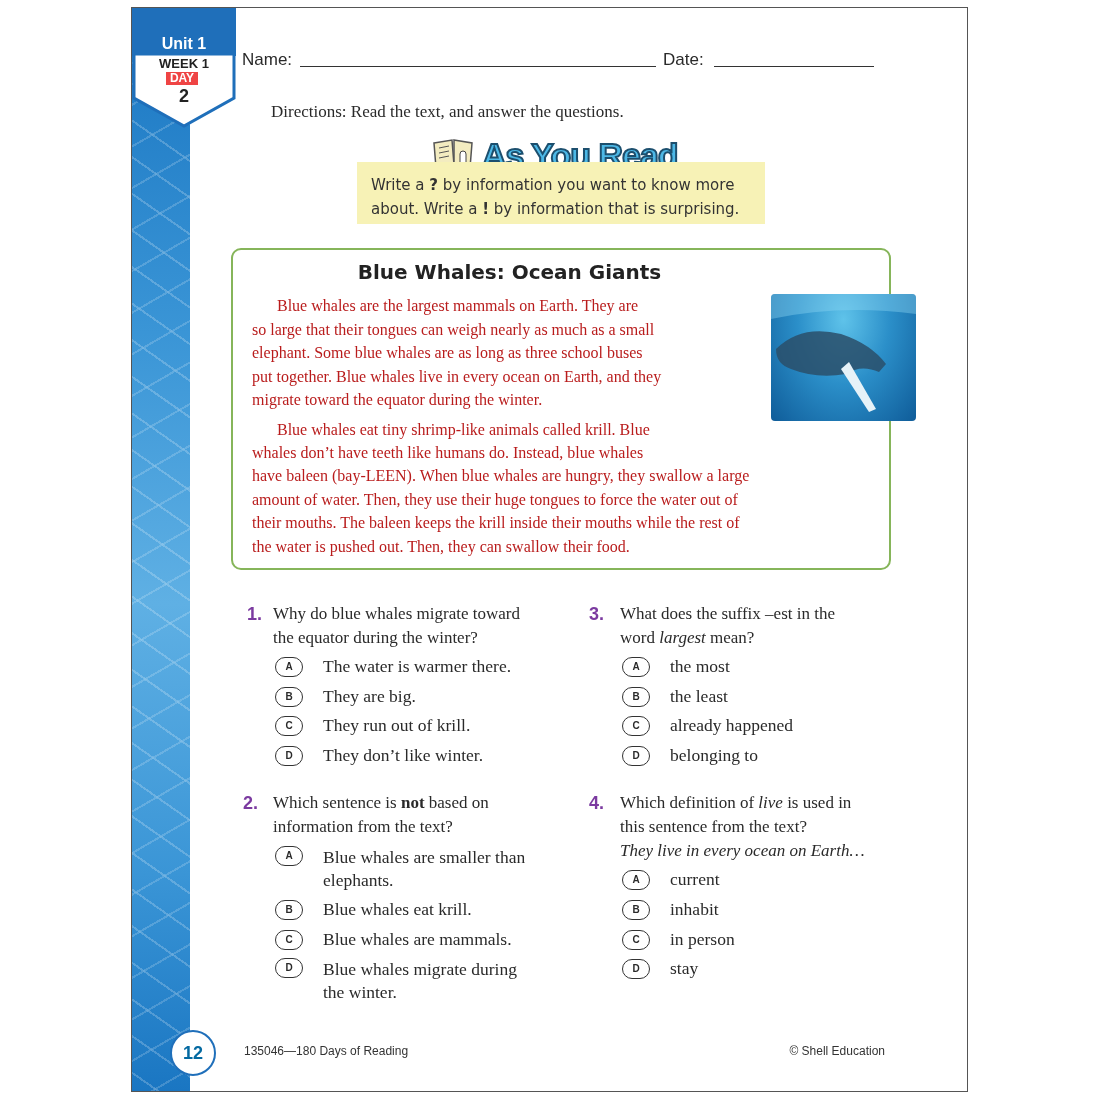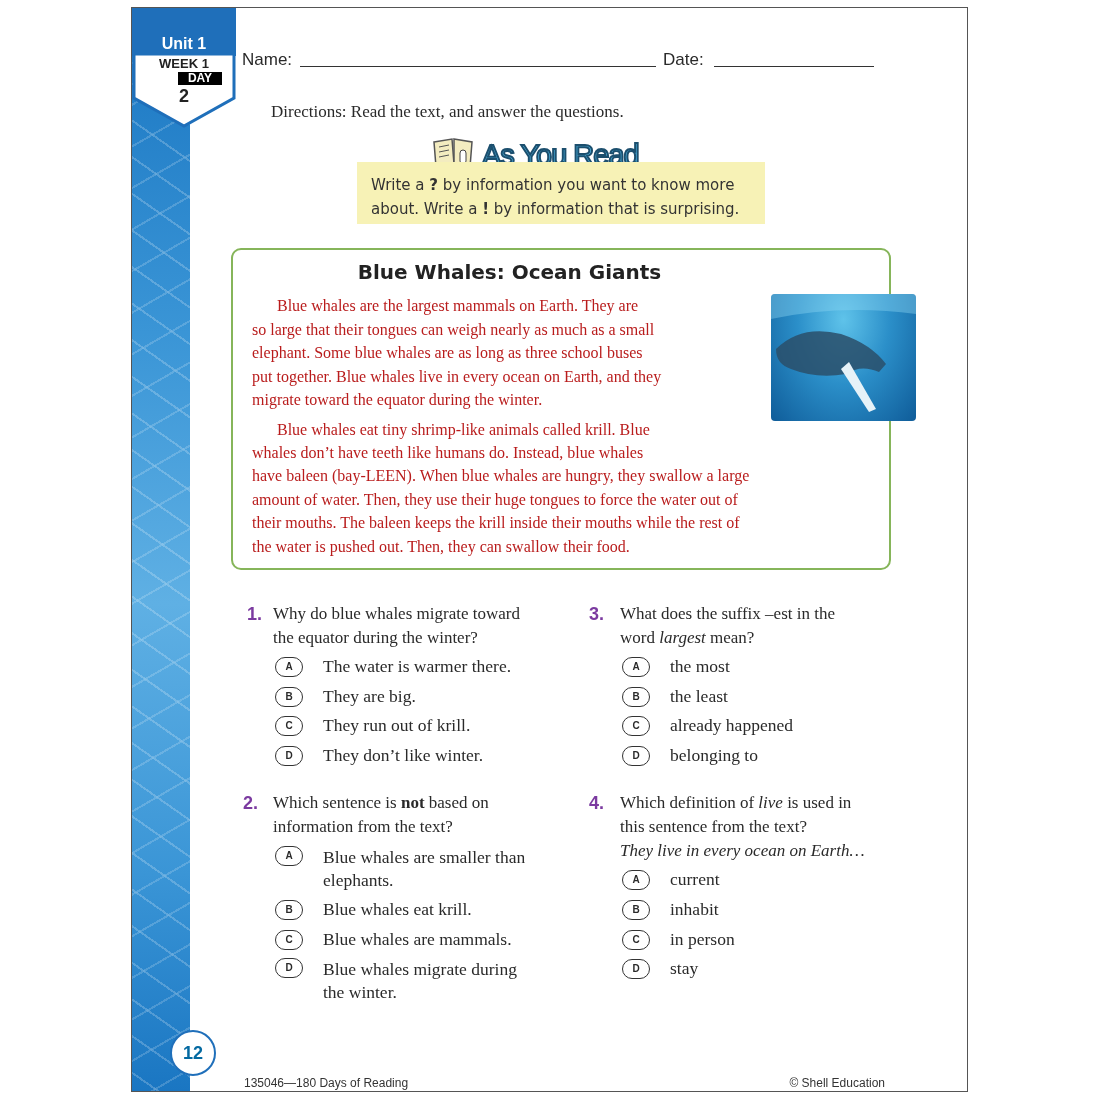--- a/index.html
+++ b/index.html
@@ -5,39 +5,39 @@
   html,body{margin:0;padding:0;background:#fff;}
   body{width:1100px;height:1100px;position:relative;overflow:hidden;font-family:"Liberation Serif",serif;color:#2a2a2a;}
   .page{position:absolute;left:131px;top:7px;width:837px;height:1085px;border:1px solid #555;background:#fff;box-sizing:border-box;}
   .sidebar{position:absolute;left:0;top:0;width:58px;height:100%;background:linear-gradient(180deg,#1a76c2 0%,#3a95d6 30%,#5fb0e4 55%,#3a95d6 80%,#1a76c2 100%);}
   .sidebar .pattern{position:absolute;inset:0;opacity:.35;background-image:repeating-linear-gradient(35deg,transparent 0 14px,rgba(255,255,255,.6) 14px 16px,transparent 16px 30px),repeating-linear-gradient(-30deg,transparent 0 18px,rgba(255,255,255,.5) 18px 20px,transparent 20px 36px);}
   .badge{position:absolute;left:0;top:0;width:104px;height:118px;padding-left:40px;}
   .badge .unit{position:absolute;left:0;top:0;width:104px;height:48px;background:#1f6fba;color:#fff;font-family:"Liberation Sans",sans-serif;font-weight:bold;font-size:16px;text-align:center;line-height:16px;padding-top:28px;box-sizing:border-box;}
   .badge .lower{position:absolute;left:0;top:46px;width:104px;height:72px;}
   .badge .lower svg{position:absolute;left:0;top:0;}
   .badge .week{position:absolute;left:0;top:48px;width:104px;text-align:center;font-family:"Liberation Sans",sans-serif;font-weight:bold;font-size:13px;color:#222;}
-  .badge .day{position:absolute;left:46px;top:64px;width:44px;height:13px;background:#000000;color:#fff;font-family:"Liberation Sans",sans-serif;font-weight:bold;font-size:12px;text-align:center;line-height:13px;}
+  .badge .day{position:absolute;left:34px;top:64px;width:32px;height:13px;background:#ef4444;color:#fff;font-family:"Liberation Sans",sans-serif;font-weight:bold;font-size:12px;text-align:center;line-height:13px;}
   .badge .daynum{position:absolute;left:0;top:78px;width:104px;text-align:center;font-family:"Liberation Sans",sans-serif;font-weight:bold;font-size:18px;color:#222;}
   .header-line{position:absolute;font-size:17px;font-family:"Liberation Sans",sans-serif;}
   .rule{position:absolute;border-bottom:1px solid #333;}
   .directions{position:absolute;left:99px;top:94px;font-size:17px;}
   .directions b{font-weight:normal;margin-left:40px;}
   .ayr-title{position:absolute;left:300px;top:128px;display:flex;align-items:center;gap:6px;}
-  .ayr-title .txt{font-family:"Liberation Sans",sans-serif;font-weight:400;font-size:29px;color:#4db8e6;-webkit-text-stroke:2px #1c4f6e;letter-spacing:-1px;text-align:center;}
+  .ayr-title .txt{font-family:"Liberation Sans",sans-serif;font-weight:700;font-size:34px;color:#4db8e6;-webkit-text-stroke:2px #1c4f6e;letter-spacing:-1px;text-align:center;}
   .ayr-box{position:absolute;left:225px;top:154px;width:408px;height:62px;background:#f7f2b6;font-family:"DejaVu Sans",sans-serif;font-size:15px;color:#333;padding:11px 0 0 14px;box-sizing:border-box;line-height:24px;}
   .passage{position:absolute;left:99px;top:240px;width:660px;height:322px;border:2.5px solid #86b55a;border-radius:10px;box-sizing:border-box;background:#fff;}
   .passage h2{margin:0;position:absolute;left:0;top:10px;width:553px;text-align:center;font-family:"DejaVu Sans",sans-serif;font-weight:bold;font-size:20px;color:#222;}
   .passage .p{position:absolute;left:19px;font-size:16px;line-height:23.5px;color:#b91c1c;}
   .whale{position:absolute;left:639px;top:286px;width:145px;height:127px;border-radius:4px;background:radial-gradient(ellipse at 50% 20%,#5fc3ea 0%,#2b8fc9 45%,#0f5c99 100%);overflow:hidden;}
   .q{position:absolute;font-size:17px;line-height:24px;}
   .qnum{position:absolute;font-family:"Liberation Sans",sans-serif;font-weight:bold;font-size:18px;color:#7b3aa0;}
   .opt{position:absolute;font-size:17.5px;display:flex;align-items:center;}
   .bub{display:inline-block;width:26px;height:18px;border:1.5px solid #333;border-radius:10px;font-family:"Liberation Sans",sans-serif;font-weight:bold;font-size:10px;text-align:center;line-height:18px;margin-right:20px;box-sizing:content-box;}
   .pgnum{position:absolute;left:38px;top:1022px;width:42px;height:42px;border:2px solid #1f6fba;border-radius:50%;background:#fff;font-family:"Liberation Sans",sans-serif;font-weight:bold;font-size:18px;text-align:center;line-height:42px;color:#0369a1;}
-  .footer{position:absolute;font-family:"Liberation Sans",sans-serif;font-size:12px;color:#333;margin-top:32px;}
+  .footer{position:absolute;font-family:"Liberation Sans",sans-serif;font-size:12px;color:#333;}
 </style>
 </head>
 <body>
 
 <div class="page">
   <div class="sidebar">
       <div class="pattern"></div>
     </div>
 
   <div class="badge">

